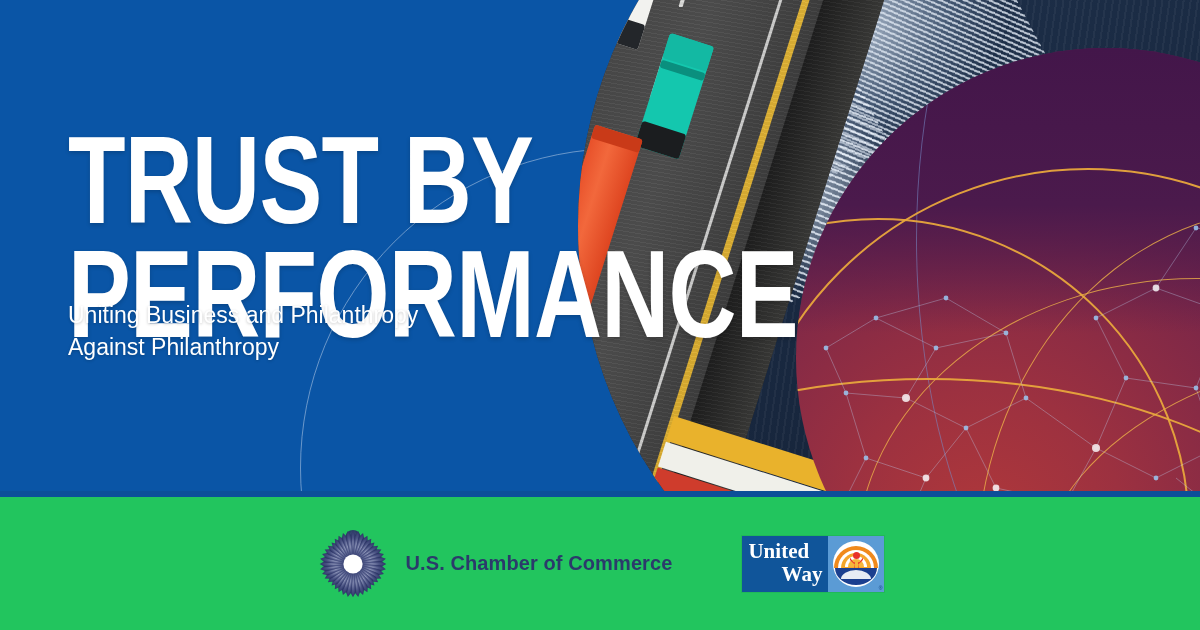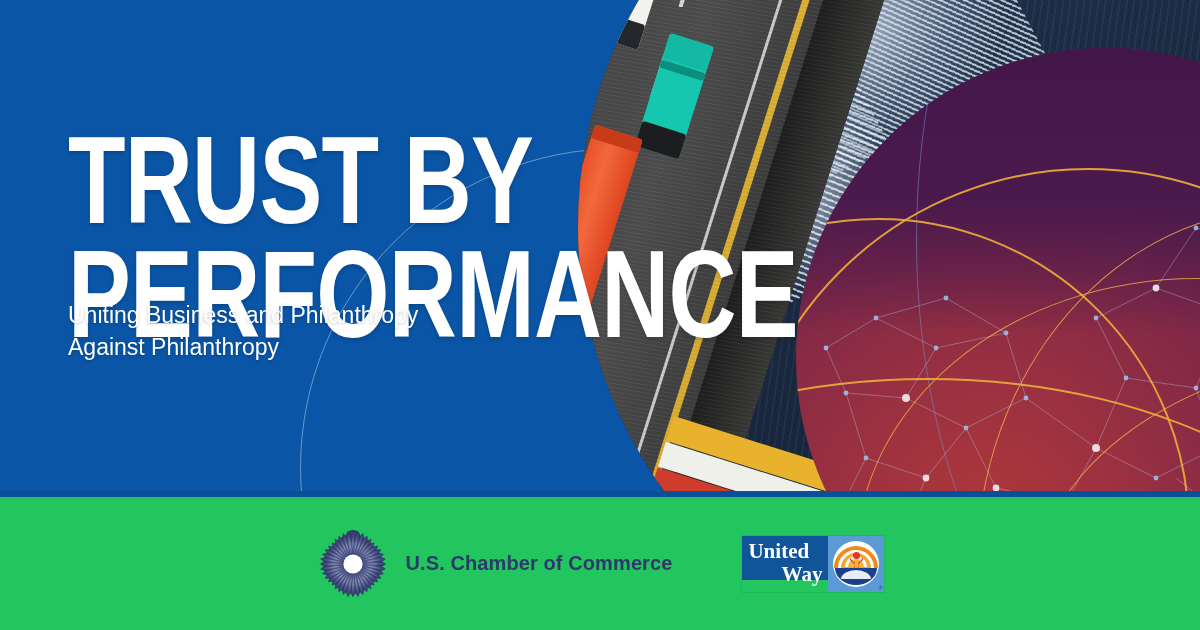--- a/index.html
+++ b/index.html
@@ -172,21 +172,21 @@
   .chamber-mark{width:74px;height:74px;position:relative;}
   .chamber-label{
     color:#2b3a6b;font-size:20px;font-weight:bold;letter-spacing:.1px;
     white-space:nowrap;
   }
 
   
   .uw{display:flex;align-items:center;}
   .uw-badge{display:flex;height:56px;box-shadow:0 0 0 1px rgba(0,0,0,.06);}
   .uw-words{
-    background:#10559a;width:86px;height:44px;position:relative;
+    background:#10559a;width:86px;height:56px;position:relative;
     padding:4px 6px;box-sizing:border-box;
   }
   .uw-words .w1,.uw-words .w2{
     color:#fff;font-family:"Liberation Serif",serif;font-weight:bold;
     font-size:21px;line-height:23px;display:block;
   }
   .uw-words .w1{text-align:left;}
   .uw-words .w2{text-align:right;}
   .uw-icon-panel{
     width:56px;height:56px;background:#5b9bd5;position:relative;

